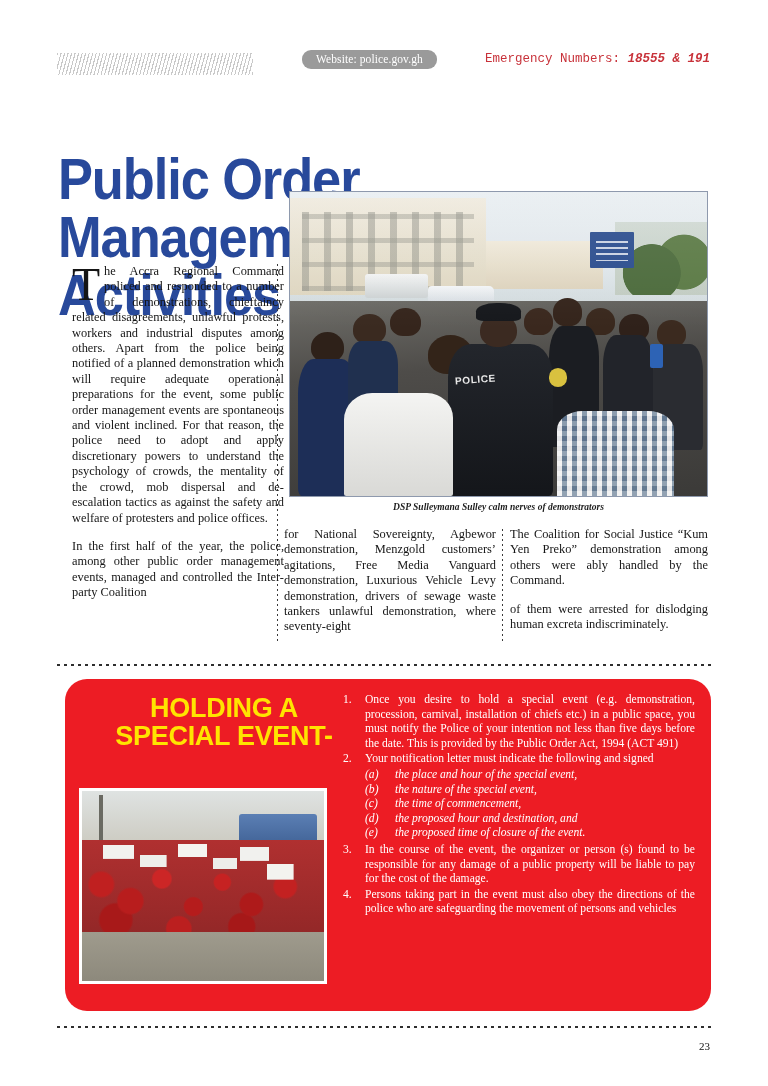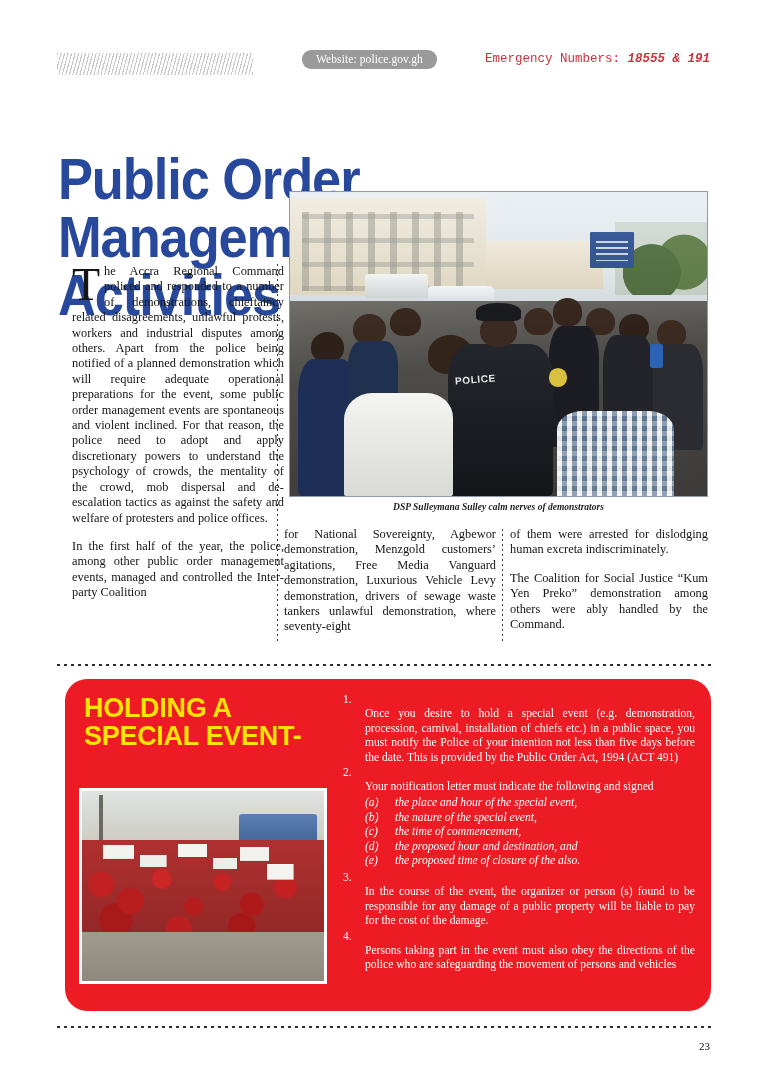--- a/index.html
+++ b/index.html
@@ -215,21 +215,21 @@
   }
   .red-title {
     position:absolute; left:19px; top:15px; width:280px;
     color:#ffe400;
     font-family:"Liberation Sans", sans-serif;
     font-weight:bold;
     font-size:27px;
     line-height:28px;
     letter-spacing:-.3px;
   }
-  .red-title span { display:block; }
+  .red-title span { display:block;text-align:center; }
 
   .red-photo {
     position:absolute; left:14px; top:109px; width:248px; height:196px;
     border:3px solid #ffffff;
     overflow:hidden;
     background:#8c6f5c;
   }
   .red-photo .sky2 {
     position:absolute; left:0; top:0; width:100%; height:30%;
     background:linear-gradient(#dfe3e2,#cbc9bf);
@@ -274,21 +274,21 @@
 
   .red-list {
     position:absolute; left:278px; top:14px; width:352px;
     color:#ffffff;
     font-family:"Liberation Serif", serif;
     font-size:11.6px;
     line-height:14.6px;
   }
   .red-item { display:flex; margin-bottom:1px; }
   .red-num { width:22px; flex:0 0 22px; }
-  .red-text { flex:1; text-align:justify;margin-top:14px; }
+  .red-text { flex:1; text-align:justify; }
   .sublist { margin:1px 0 1px 0; padding:0; list-style:none; }
   .sub-item { display:flex; font-style:italic; }
   .sub-label { width:30px; flex:0 0 30px; }
   .sub-text { flex:1; }
 
   .pagenum {
     position:absolute; right:58px; top:1040px;
     font-size:11px; font-weight:normal; color:#111;
     font-family:"Liberation Serif", serif;
   }
@@ -351,22 +351,22 @@
   <div class="col col-1">
     <p class="dropcap">The Accra Regional Command policed and responded to a number of demonstrations, chieftaincy related disagreements, unlawful protests, workers and industrial disputes among others. Apart from the police being notified of a planned demonstration which will require adequate operational preparations for the event, some public order management events are spontaneous and violent inclined. For that reason, the police need to adopt and apply discretionary powers to understand the psychology of crowds, the mentality of the crowd, mob dispersal and de-escalation tactics as against the safety and welfare of protesters and police offices.</p>
     <p>In the first half of the year, the police, among other public order management events, managed and controlled the Inter-party Coalition</p>
   </div>
 
   <div class="col col-2">
     <p>for National Sovereignty, Agbewor demonstration, Menzgold customers’ agitations, Free Media Vanguard demonstration, Luxurious Vehicle Levy demonstration, drivers of sewage waste tankers unlawful demonstration, where seventy-eight</p>
   </div>
 
   <div class="col col-3">
+    <p>The Coalition for Social Justice “Kum Yen Preko” demonstration among others were ably handled by the Command.</p>
     <p>of them were arrested for dislodging human excreta indiscriminately.</p>
-    <p>The Coalition for Social Justice “Kum Yen Preko” demonstration among others were ably handled by the Command.</p>
   </div>
 
   <div class="hrule hrule-top"></div>
 
   <div class="redbox">
     <div class="red-title">
       <span>HOLDING A</span>
       <span>SPECIAL EVENT-</span>
     </div>
 
@@ -402,21 +402,21 @@
               <li class="sub-item">
                 <span class="sub-label">(c)</span>
                 <span class="sub-text">the time of commencement,</span>
               </li>
               <li class="sub-item">
                 <span class="sub-label">(d)</span>
                 <span class="sub-text">the proposed hour and destination, and</span>
               </li>
               <li class="sub-item">
                 <span class="sub-label">(e)</span>
-                <span class="sub-text">the proposed time of closure of the also.</span>
+                <span class="sub-text">the proposed time of closure of the event.</span>
               </li>
             </ul>
           </div>
         </div>
         <div class="red-item">
           <div class="red-num">3.</div>
           <div class="red-text">
             <div>In the course of the event, the organizer or person (s) found to be responsible for any damage of a public property will be liable to pay for the cost of the damage.</div>
           </div>
         </div>

